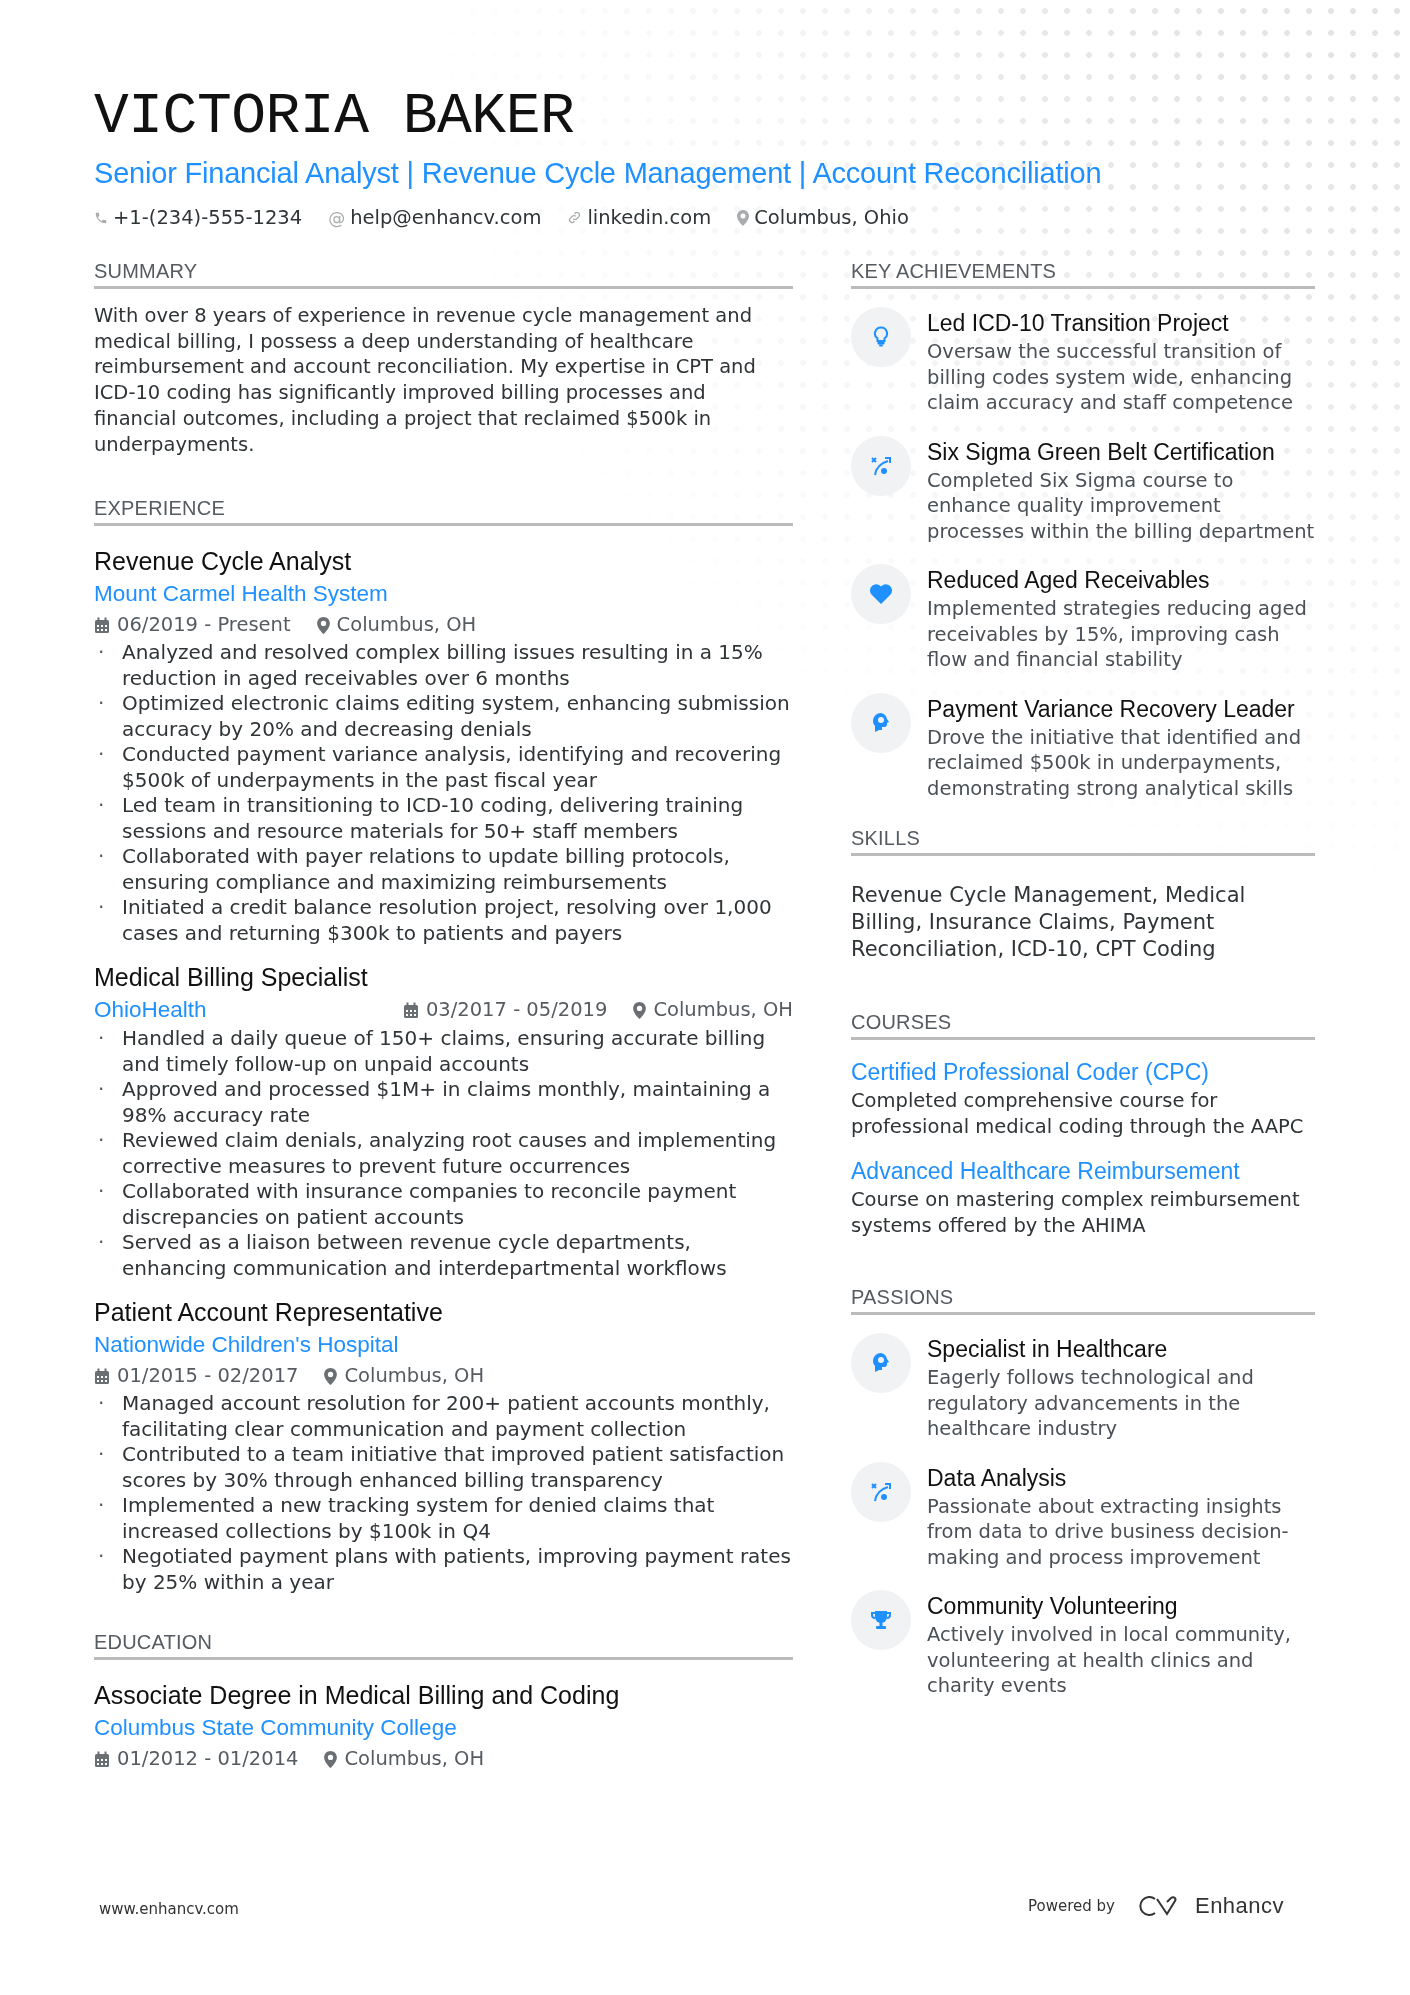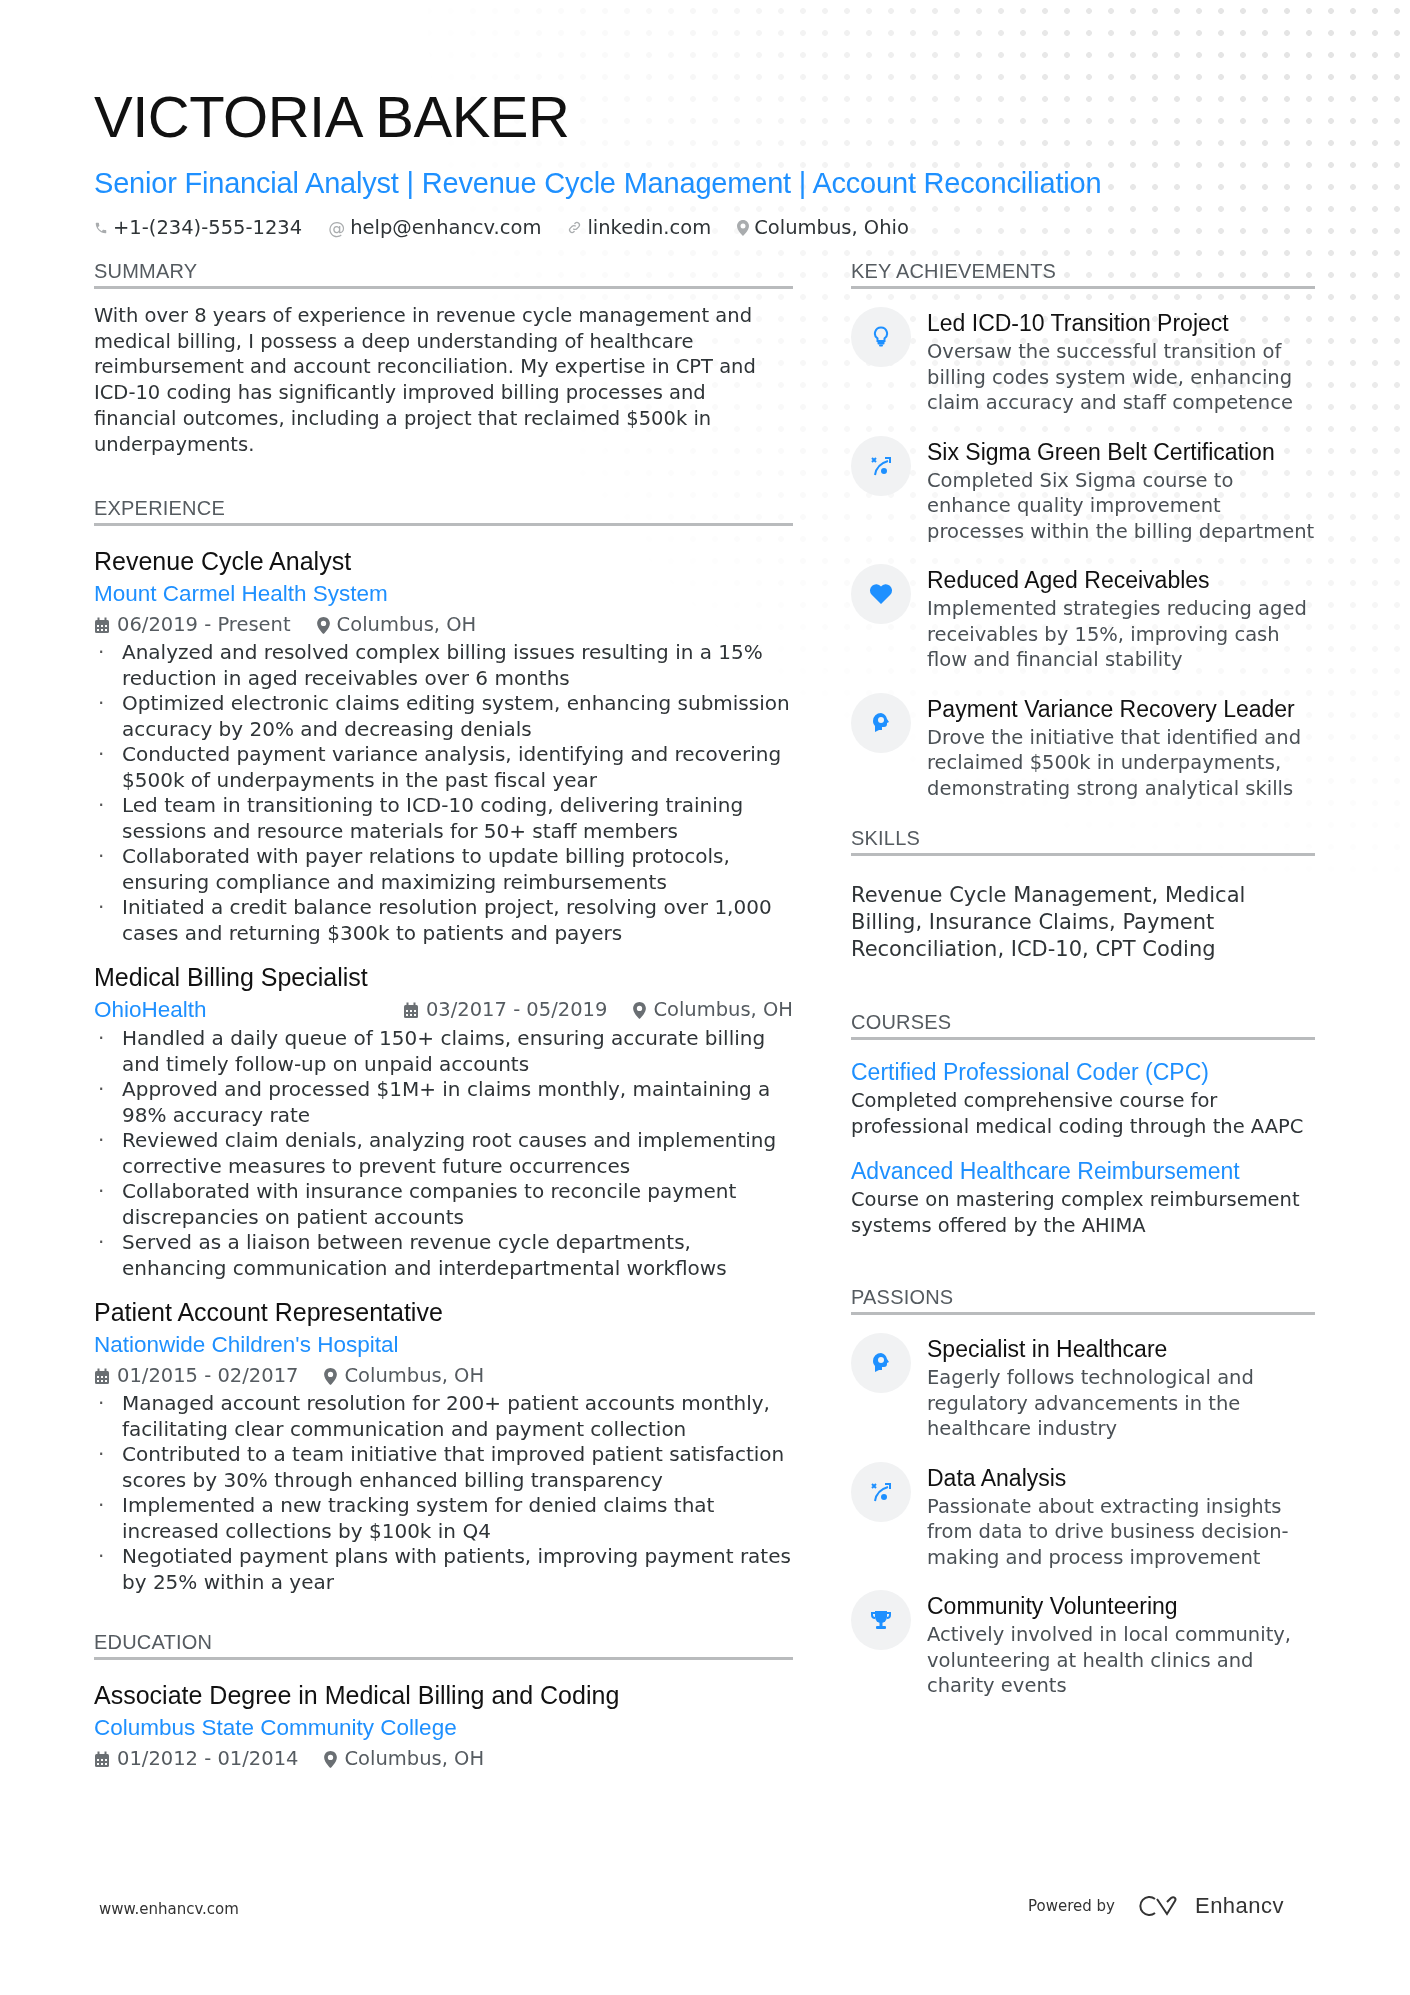--- a/index.html
+++ b/index.html
@@ -15,26 +15,26 @@
     background-image: radial-gradient(circle, #e3e3e3 2.6px, transparent 3.2px);
     background-size: 22px 22px;
     -webkit-mask-image: radial-gradient(ellipse 1000px 900px at 1410px 0px, rgba(0,0,0,1) 0%, rgba(0,0,0,0.85) 35%, rgba(0,0,0,0.35) 65%, rgba(0,0,0,0) 100%);
     mask-image: radial-gradient(ellipse 1000px 900px at 1410px 0px, rgba(0,0,0,1) 0%, rgba(0,0,0,0.85) 35%, rgba(0,0,0,0.35) 65%, rgba(0,0,0,0) 100%);
     z-index: 0;
   }
   .page { position: relative; z-index: 1; }
 
   .header { position: absolute; left: 94px; top: 82px; width: 1230px; }
   .name {
-    font-family: Liberation Sans, sans-serif;
+    font-family: Liberation Mono, monospace;
     font-size: 58px; font-weight: 400; color: #111; letter-spacing: -0.5px; line-height: 70px;
   }
   .headline {
     font-family: "Liberation Sans", sans-serif;
-    font-size: 29px; color: #1e90ff; line-height: 38px; margin-top: 12px; letter-spacing: -0.2px;
+    font-size: 29px; color: #1e90ff; line-height: 38px; margin-top: 2px; letter-spacing: -0.2px;
   }
   .contacts { display: flex; gap: 26px; margin-top: 14px; font-size: 19.5px; color: #2f3437; align-items: center; }
   .contact { display: flex; align-items: center; gap: 5px; }
   .contact .ic { color: #a9acae; font-size: 17px; display: inline-flex; align-items: center; }
 
   .col-left { position: absolute; left: 94px; top: 258px; width: 699px; }
   .col-right { position: absolute; left: 851px; top: 258px; width: 464px; }
 
   .section-title {
     font-family: "Liberation Sans", sans-serif;

